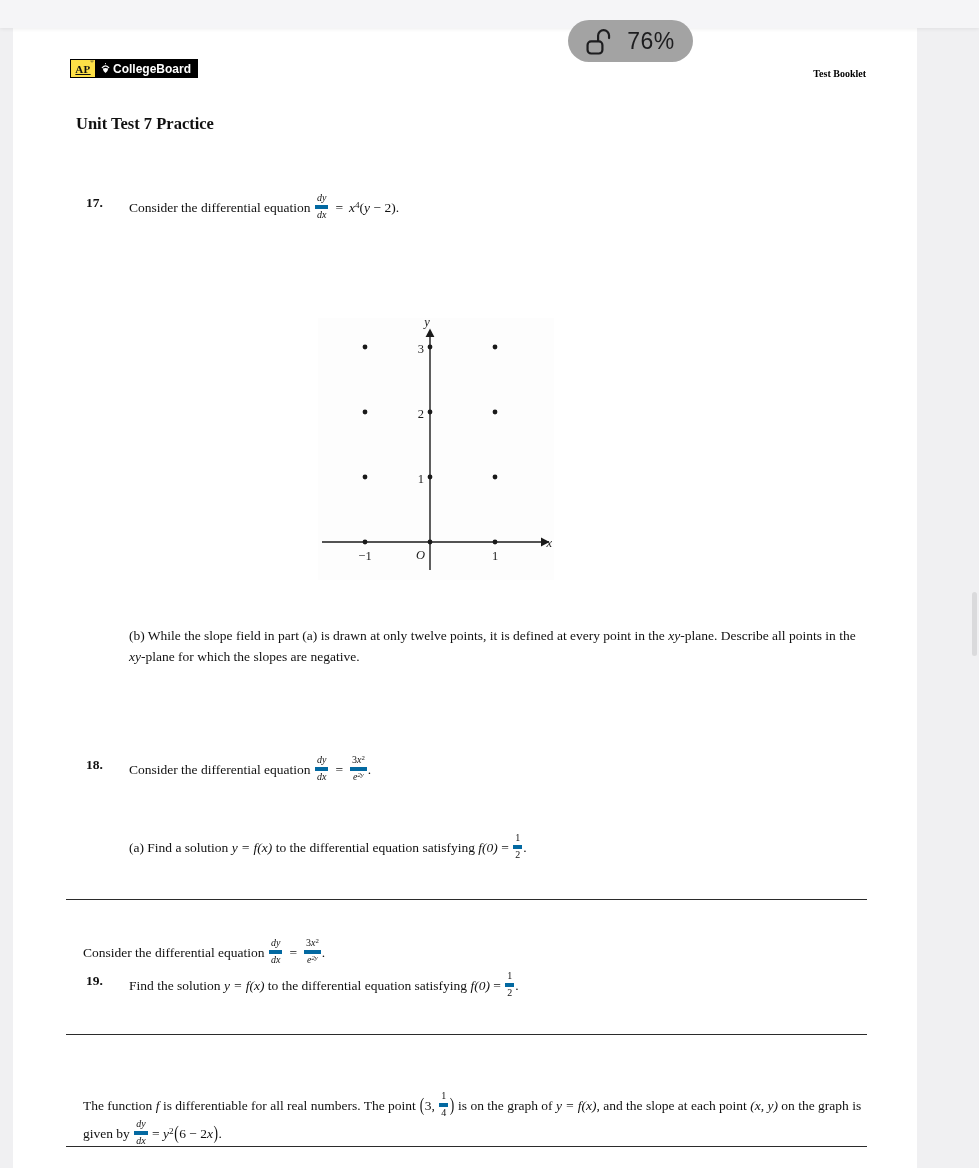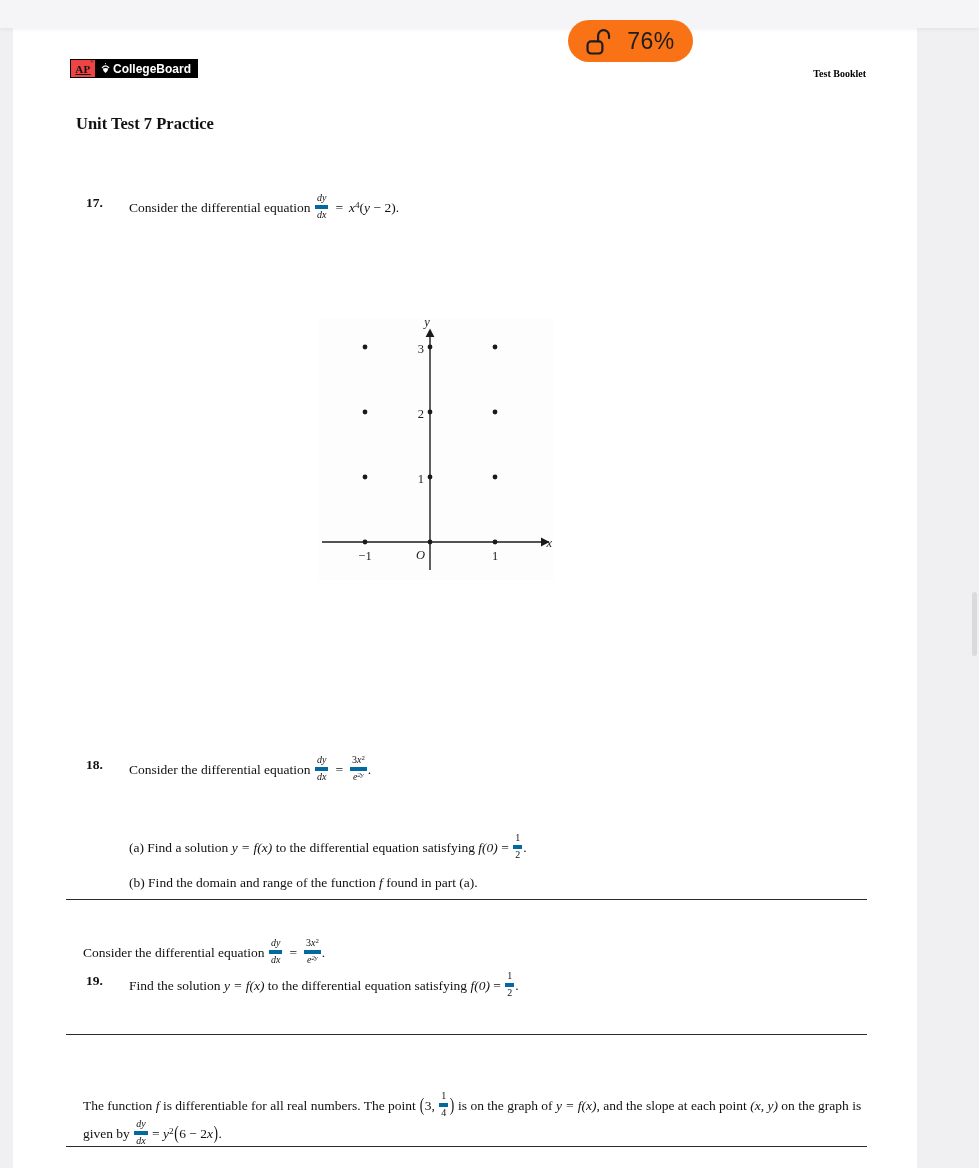--- a/index.html
+++ b/index.html
@@ -18,32 +18,32 @@
     box-shadow: 0 1px 4px rgba(0,0,0,0.07);
     z-index: 2;
   }
   .page {
     position: absolute; left:13px; top:28px; width:904px; height:1140px;
     background:#ffffff;
     z-index: 1;
   }
   .status-pill {
     position:absolute; left:568px; top:20px; width:125px; height:42px;
-    background:#f97316; border-radius:21px;
+    background:#a3a3a3; border-radius:21px;
     display:flex; align-items:center; justify-content:center; gap:16px;
     z-index: 5;
     font-family:"Liberation Sans", sans-serif;
     font-size:23px; color:#1d1d1f; letter-spacing:0.5px;
   }
   .status-pill svg { display:block; }
 
   
   .logo { position:absolute; left:57px; top:31px; height:19px; display:flex; align-items:stretch; }
   .ap-box {
-    background:#ef4444; border:1.7px solid #000; width:26px;
+    background:#fde047; border:1.7px solid #000; width:26px;
     display:flex; align-items:center; justify-content:center;
     font-weight:bold; font-size:11px; letter-spacing:0.3px; position:relative;text-decoration:underline;
   }
   .ap-reg { position:absolute; top:0px; right:1px; font-size:4.5px; line-height:4px; }
   .cb-box {
     background:#000; color:#fff; padding:0 7px 0 5px;
     display:flex; align-items:center; gap:3px;
     font-family:"Liberation Sans", sans-serif;
     font-weight:bold; font-size:12px;
   }
@@ -141,29 +141,29 @@
         <circle cx="177" cy="159" r="2.4" fill="#1a1a1a"></circle>
         <circle cx="47" cy="94" r="2.4" fill="#1a1a1a"></circle>
         <circle cx="112" cy="94" r="2.4" fill="#1a1a1a"></circle>
         <circle cx="177" cy="94" r="2.4" fill="#1a1a1a"></circle>
         <circle cx="47" cy="29" r="2.4" fill="#1a1a1a"></circle>
         <circle cx="112" cy="29" r="2.4" fill="#1a1a1a"></circle>
         <circle cx="177" cy="29" r="2.4" fill="#1a1a1a"></circle>
       </svg>
   </div>
 
+  <p class="block" style="left:100px; top:582px; width:740px; line-height:20.5px;"><span>(b) While the slope field in part (a) is drawn at only twelve points, it is defined at every point in the </span><span class="mi">xy</span><span>-plane. Describe all points in the </span><span class="mi">xy</span><span>-plane for which the slopes are negative.</span></p>
 
 
   <p class="block qblock" style="left:57px; top:711px; width:820px;">
     <span class="qnum">18.</span><span>Consider the differential equation </span><span class="frac"><span class="fn mi">dy</span><span class="fd mi">dx</span></span><span class="eqrel">=</span><span class="frac"><span class="fn"><span>3</span><span class="mi">x</span><sup class="msup">2</sup></span><span class="fd"><span class="mi">e</span><sup class="msup mi">2y</sup></span></span><span>.</span>
   </p>
 
   <p class="block" style="left:100px; top:789px; width:780px;"><span>(a) Find a solution </span><span class="mi">y = f(x)</span><span> to the differential equation satisfying </span><span class="mi">f(0)</span><span> = </span><span class="frac"><span class="fn">1</span><span class="fd">2</span></span><span>.</span></p>
 
-  <p class="block" style="left:100px; top:829px; width:780px;"><span>(b) Find the domain and range of the function </span><span class="mi">f</span><span> found in part (a).</span></p>
 
   <div class="hr" style="top:871px;"></div>
 
   <p class="block" style="left:54px; top:894px; width:820px;">
     <span>Consider the differential equation </span><span class="frac"><span class="fn mi">dy</span><span class="fd mi">dx</span></span><span class="eqrel">=</span><span class="frac"><span class="fn"><span>3</span><span class="mi">x</span><sup class="msup">2</sup></span><span class="fd"><span class="mi">e</span><sup class="msup mi">2y</sup></span></span><span>.</span>
   </p>
 
   <p class="block qblock" style="left:57px; top:927px; width:820px;">
     <span class="qnum">19.</span><span>Find the solution </span><span class="mi">y = f(x)</span><span> to the differential equation satisfying </span><span class="mi">f(0)</span><span> = </span><span class="frac"><span class="fn">1</span><span class="fd">2</span></span><span>.</span>
   </p>

